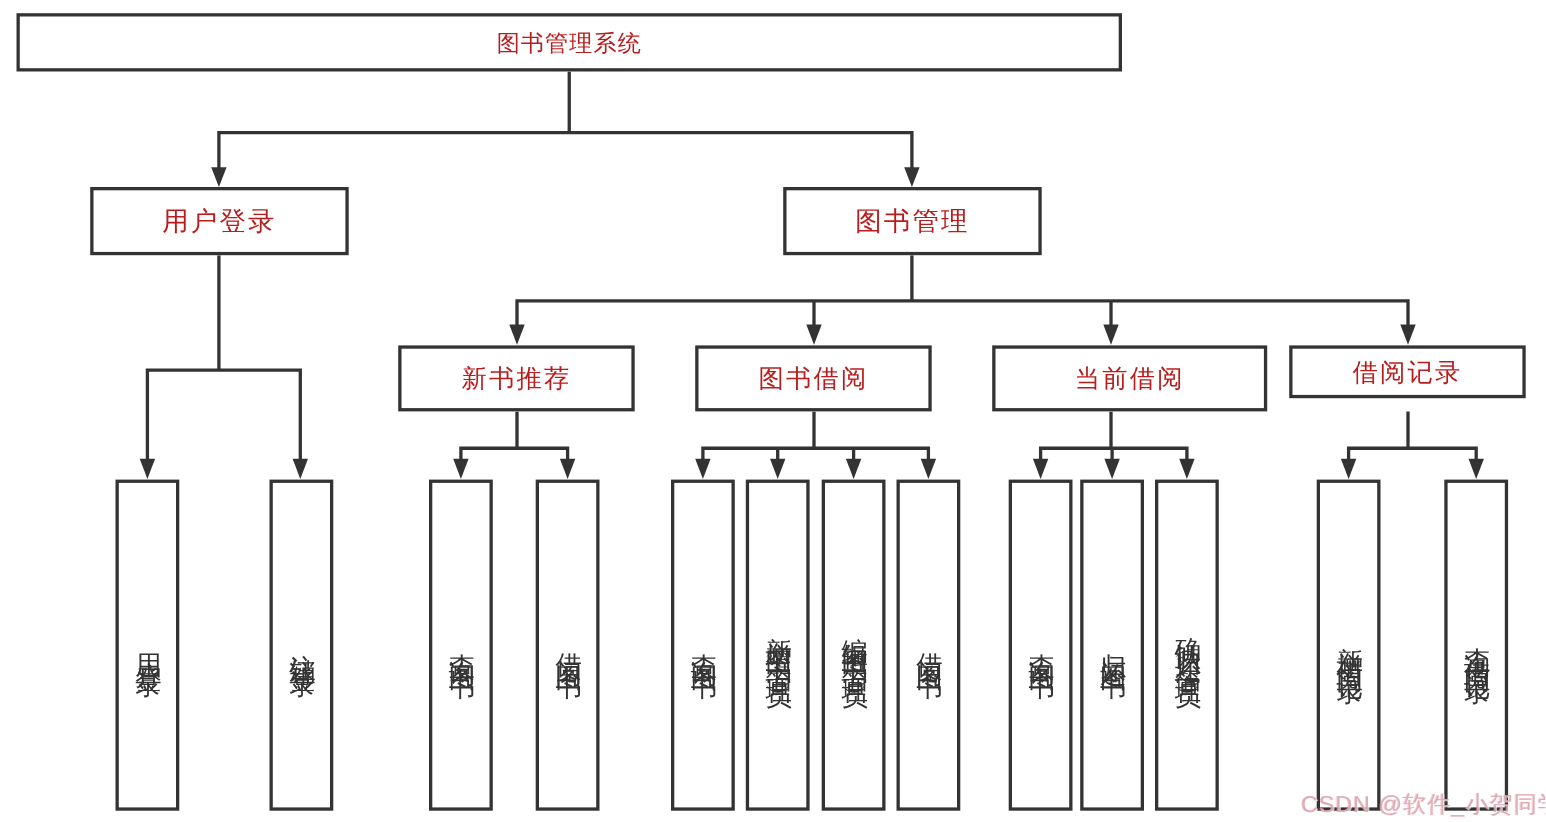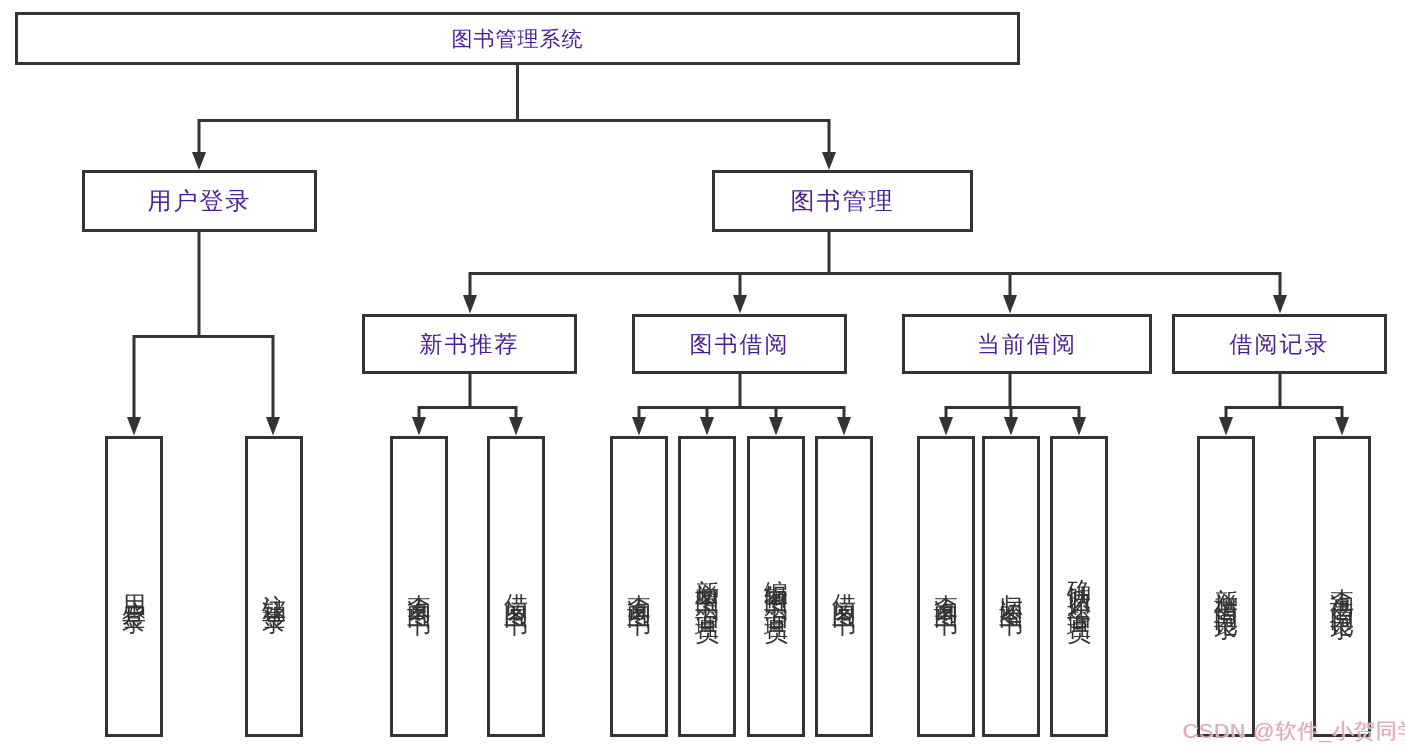--- a/index.html
+++ b/index.html
@@ -22,21 +22,21 @@
     pointer-events: none;
   }
   .box {
     position: absolute;
     box-sizing: border-box;
     border: 3px solid #333333;
     background: #ffffff;
     display: flex;
     align-items: center;
     justify-content: center;
-    color: #4c1d95;
+    color: #b91c1c;
     text-align: center;
     white-space: nowrap;
   }
   .root-box   { font-size: 21px; letter-spacing: 1px; }
   .l2-box     { font-size: 24px; letter-spacing: 2px; }
   .l3-box     { font-size: 23px; letter-spacing: 2px; }
   .leaf-box {
     position: absolute;
     box-sizing: border-box;
     border: 3px solid #333333;
@@ -101,26 +101,26 @@
       <polygon points="1004,417 1018,417 1011,435.5"></polygon>
       <polygon points="1072,417 1086,417 1079,435.5"></polygon>
       <polygon points="1219,417 1233,417 1226,435.5"></polygon>
       <polygon points="1335,417 1349,417 1342,435.5"></polygon>
     </g>
   </svg>
 
   <div class="box root-box" style="left:15px;top:12px;width:1005px;height:53px">图书管理系统</div>
 
   <div class="box l2-box" style="left:82px;top:170px;width:235px;height:62px">用户登录</div>
-  <div class="box l2-box" style="left:712px;top:170px;width:261px;height:62px">图书管理</div>
+  <div class="box l2-box" style="left:712px;top:170px;width:235px;height:62px">图书管理</div>
 
   <div class="box l3-box" style="left:632px;top:314px;width:215px;height:60px">图书借阅</div>
   <div class="box l3-box" style="left:362px;top:314px;width:215px;height:60px">新书推荐</div>
   <div class="box l3-box" style="left:902px;top:314px;width:250px;height:60px">当前借阅</div>
-  <div class="box l3-box" style="left:1172px;top:314px;width:215px;height:60px">借阅记录</div>
+  <div class="box l3-box" style="left:1172px;top:314px;width:215px;height:48px">借阅记录</div>
 
   <div class="leaf-box" style="left:105px">
     <span class="vtext">用户登录</span>
   </div>
   <div class="leaf-box" style="left:245px">
     <span class="vtext">注销登录</span>
   </div>
 
   <div class="leaf-box" style="left:390px">
     <span class="vtext">查询图书</span>

